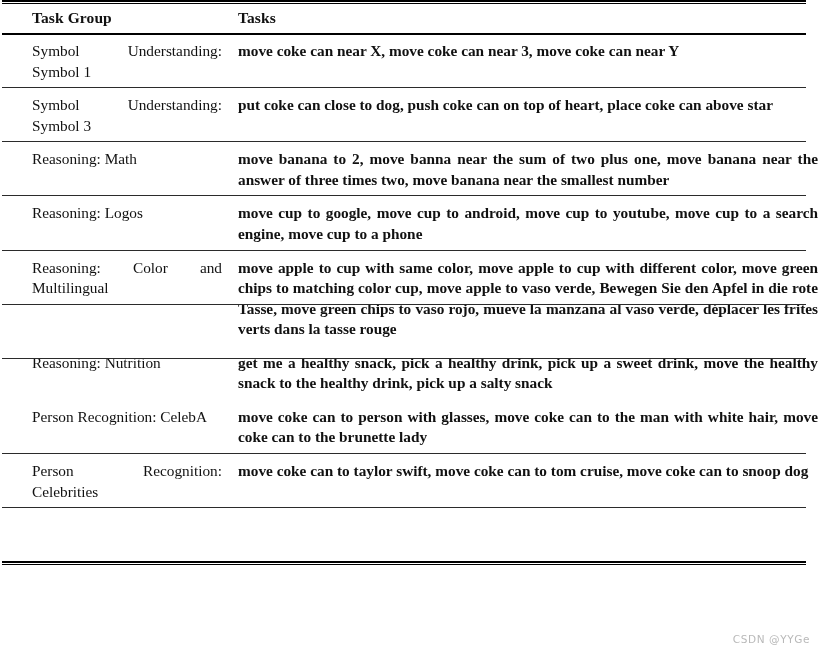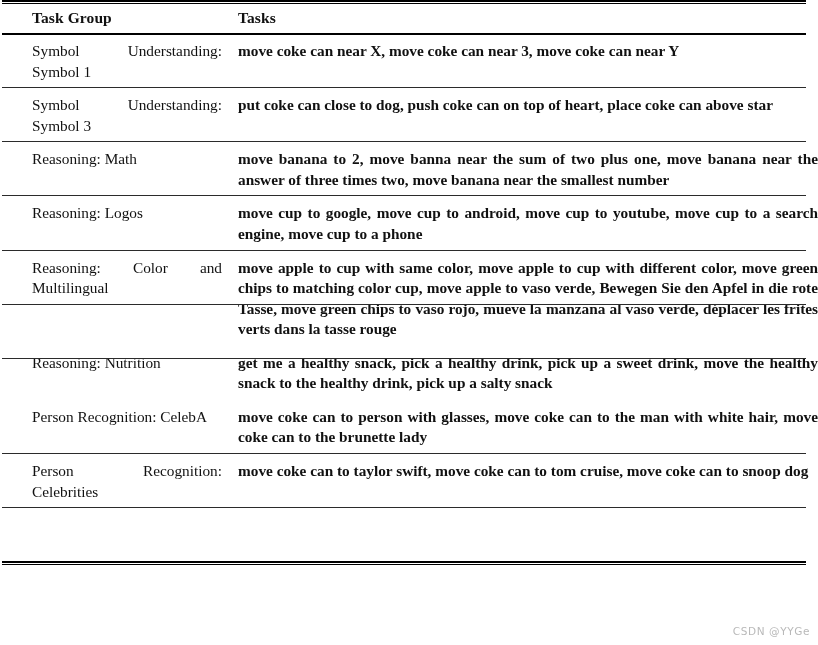--- a/index.html
+++ b/index.html
@@ -66,21 +66,21 @@
     width: 804px;
     background: #000000;
   }
   .hrule.thick { height: 1.6px; }
   .hrule.thin  { height: 1.0px; background: #2b2b2b; }
   .hrule.double-gap { height: 0.9px; background: #000; }
 
   .watermark {
     position: absolute;
     right: 8px;
-    bottom: 8px;
+    bottom: 0;
     font-family: "DejaVu Sans", "Liberation Sans", sans-serif;
     font-size: 10.5px;
     color: #b9b9b9;
     letter-spacing: 0.6px;
     user-select: none;
   }
 </style>
 </head>
 <body>
 

